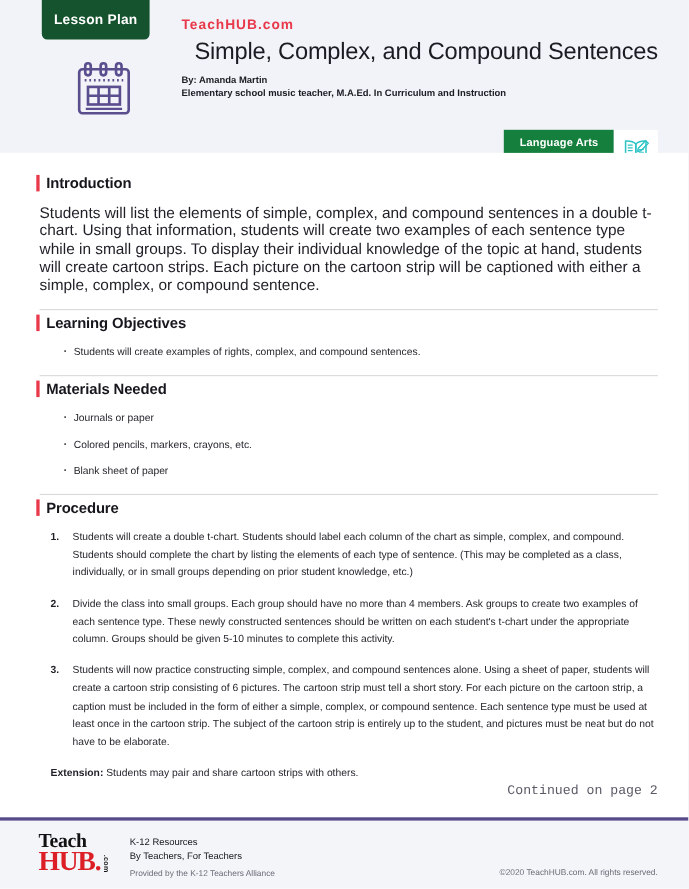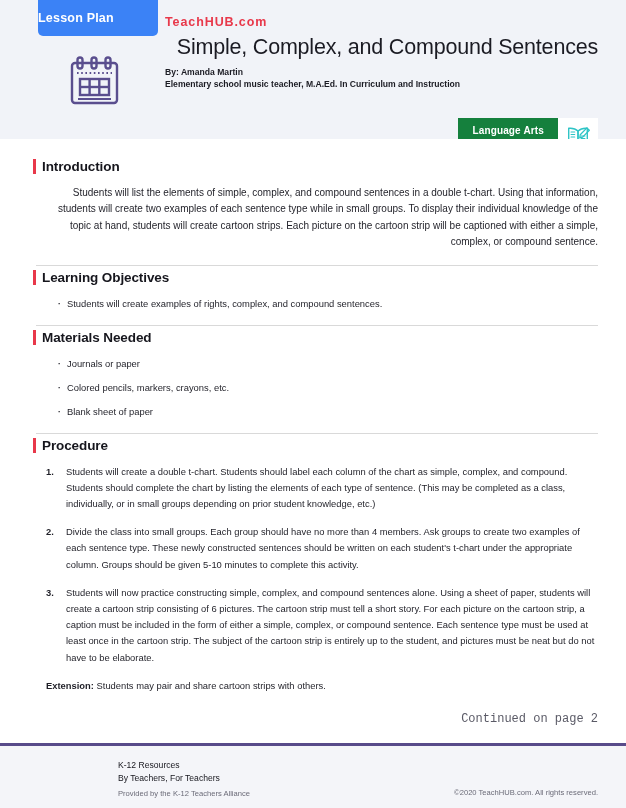--- a/index.html
+++ b/index.html
@@ -18,28 +18,29 @@
 
   
   .header {
     position: relative;
     width: 626px; height: 139px;
     background: #f1f3f8;
   }
   .lesson-badge {
     position: absolute;
     left: 38px; top: 0;
-    width: 120px; height: 36px;
-    background: #3b82f6;
+    width: 98px; height: 36px;
+    background: #14532d;
     border-radius: 0 0 5px 5px;
     color: #ffffff;
     font-size: 12.5px;
     font-weight: bold;
     display: flex;
     align-items: center;
+    justify-content: center;
     letter-spacing: .2px;
   }
   .cal-icon {
     position: absolute;
     left: 66px; top: 56px;
     width: 57px; height: 52px;
   }
   .brand-top {
     position: absolute;
     left: 165px; top: 15px;
@@ -122,25 +123,24 @@
     background: #e8384a;
     flex: 0 0 auto;
   }
   .sec-title {
     font-size: 13.5px;
     font-weight: bold;
     color: #16161d;
     letter-spacing: -.1px;
   }
   .para {
-    font-size: 10px;
+    font-size: 14px;
     line-height: 16.4px;
     color: #1f1f27;
     margin-left: 3px;
-    text-align: right;
   }
   ul.bullets { list-style: none; margin-left: 24px; }
   ul.bullets li {
     font-size: 9.4px;
     line-height: 15px;
     color: #1f1f27;
     position: relative;
     padding-left: 10px;
     margin-bottom: 9px;
   }
@@ -357,20 +357,27 @@
         <li>Students will now practice constructing simple, complex, and compound sentences alone. Using a sheet of paper, students will create a cartoon strip consisting of 6 pictures. The cartoon strip must tell a short story. For each picture on the cartoon strip, a caption must be included in the form of either a simple, complex, or compound sentence. Each sentence type must be used at least once in the cartoon strip. The subject of the cartoon strip is entirely up to the student, and pictures must be neat but do not have to be elaborate.</li>
       </ol>
       <p class="extension"><b>Extension:</b><span> Students may pair and share cartoon strips with others.</span></p>
     </div>
 
   </div>
 
   <div class="continued">Continued on page 2</div>
 
   <div class="footer">
+    <div class="logo">
+      <div class="logo-teach">Teach</div>
+      <div class="logo-hub-row">
+        <span class="logo-hub">HUB.</span>
+        <span class="logo-com">.com</span>
+      </div>
+    </div>
     <div class="foot-txt">
       <div class="foot-l1">K-12 Resources</div>
       <div class="foot-l2">By Teachers, For Teachers</div>
       <div class="foot-l3">Provided by the K-12 Teachers Alliance</div>
     </div>
     <div class="copyright">©2020 TeachHUB.com. All rights reserved.</div>
   </div>
 
 </div>
 

